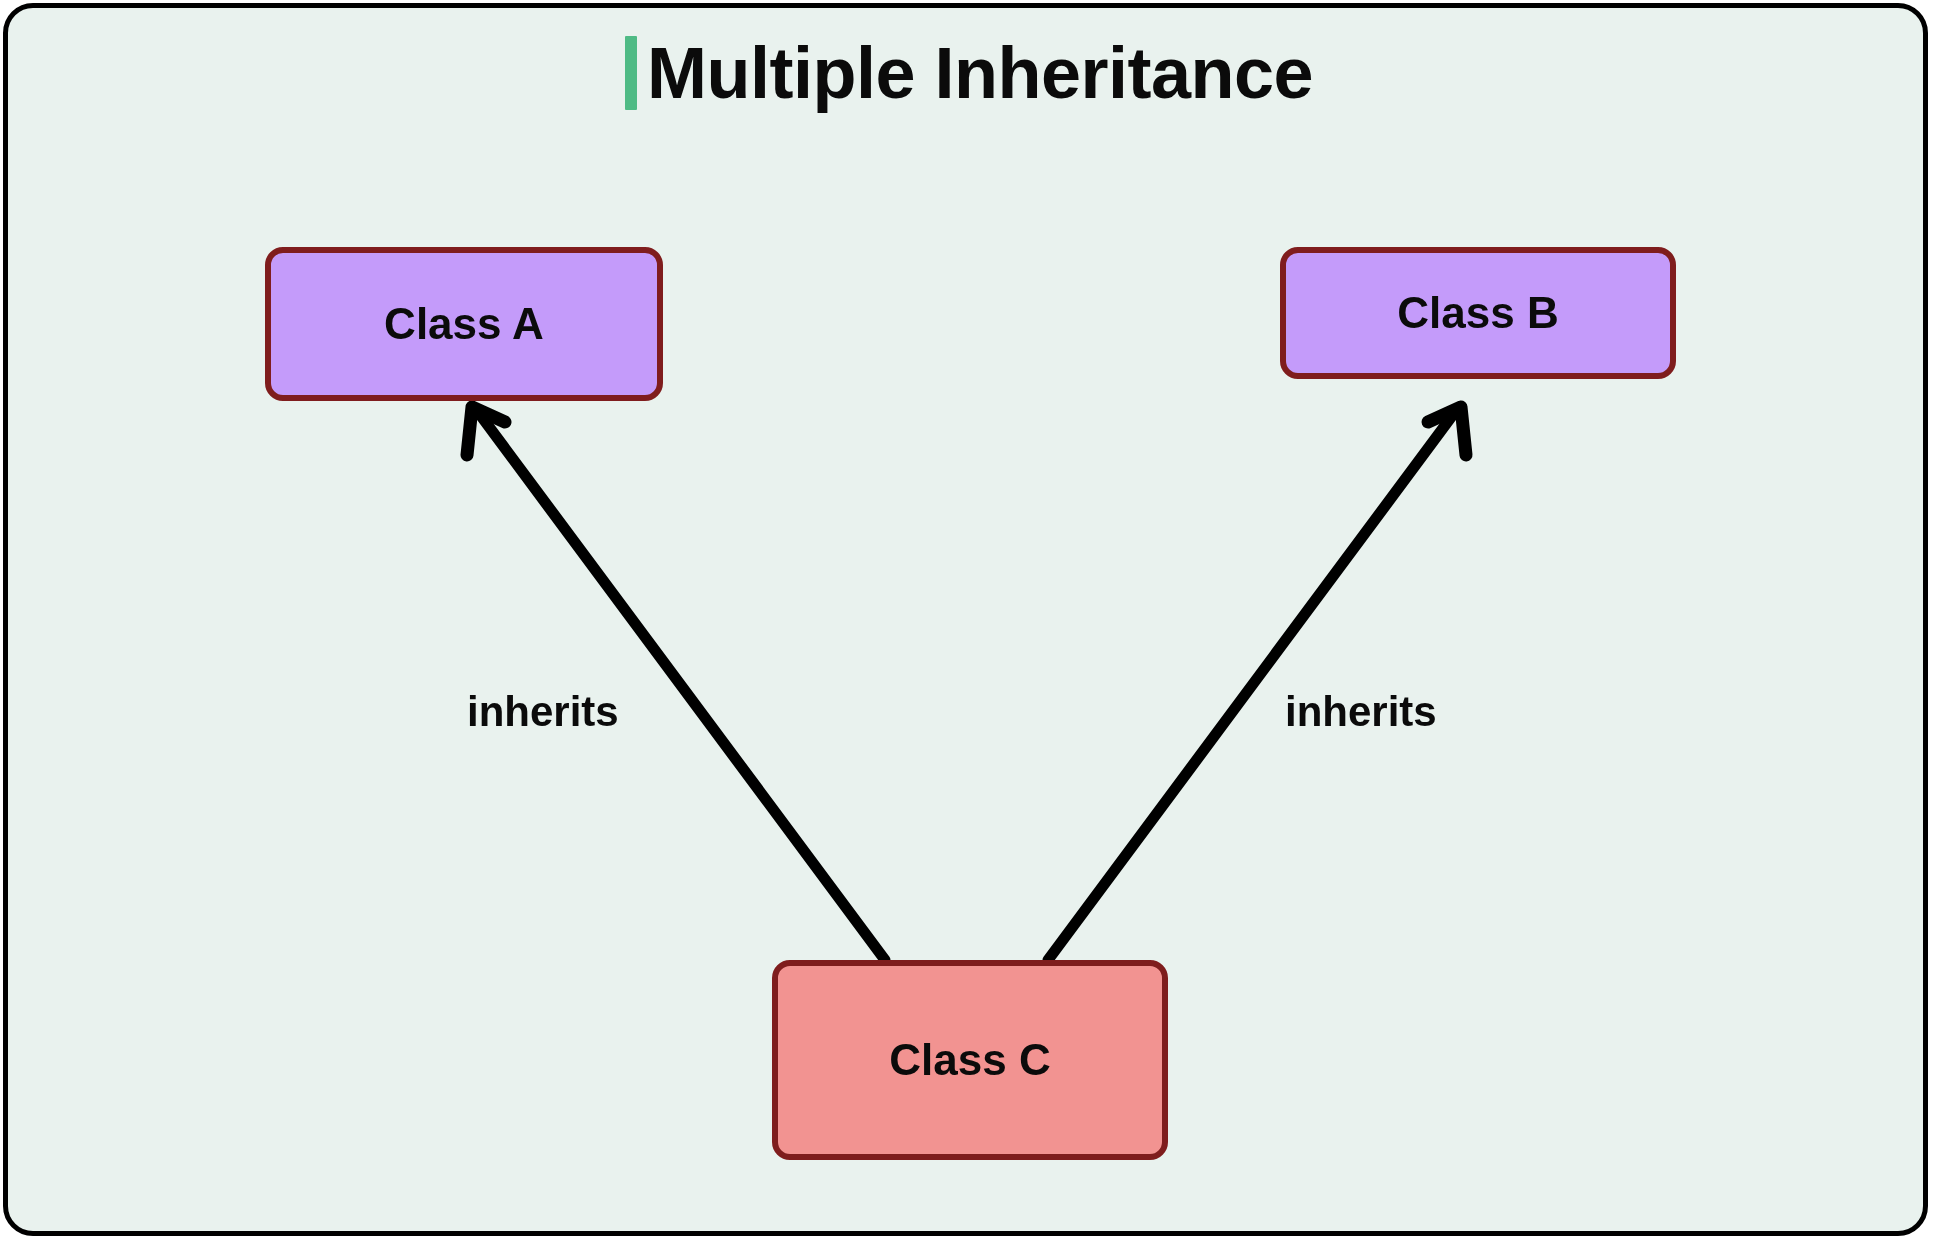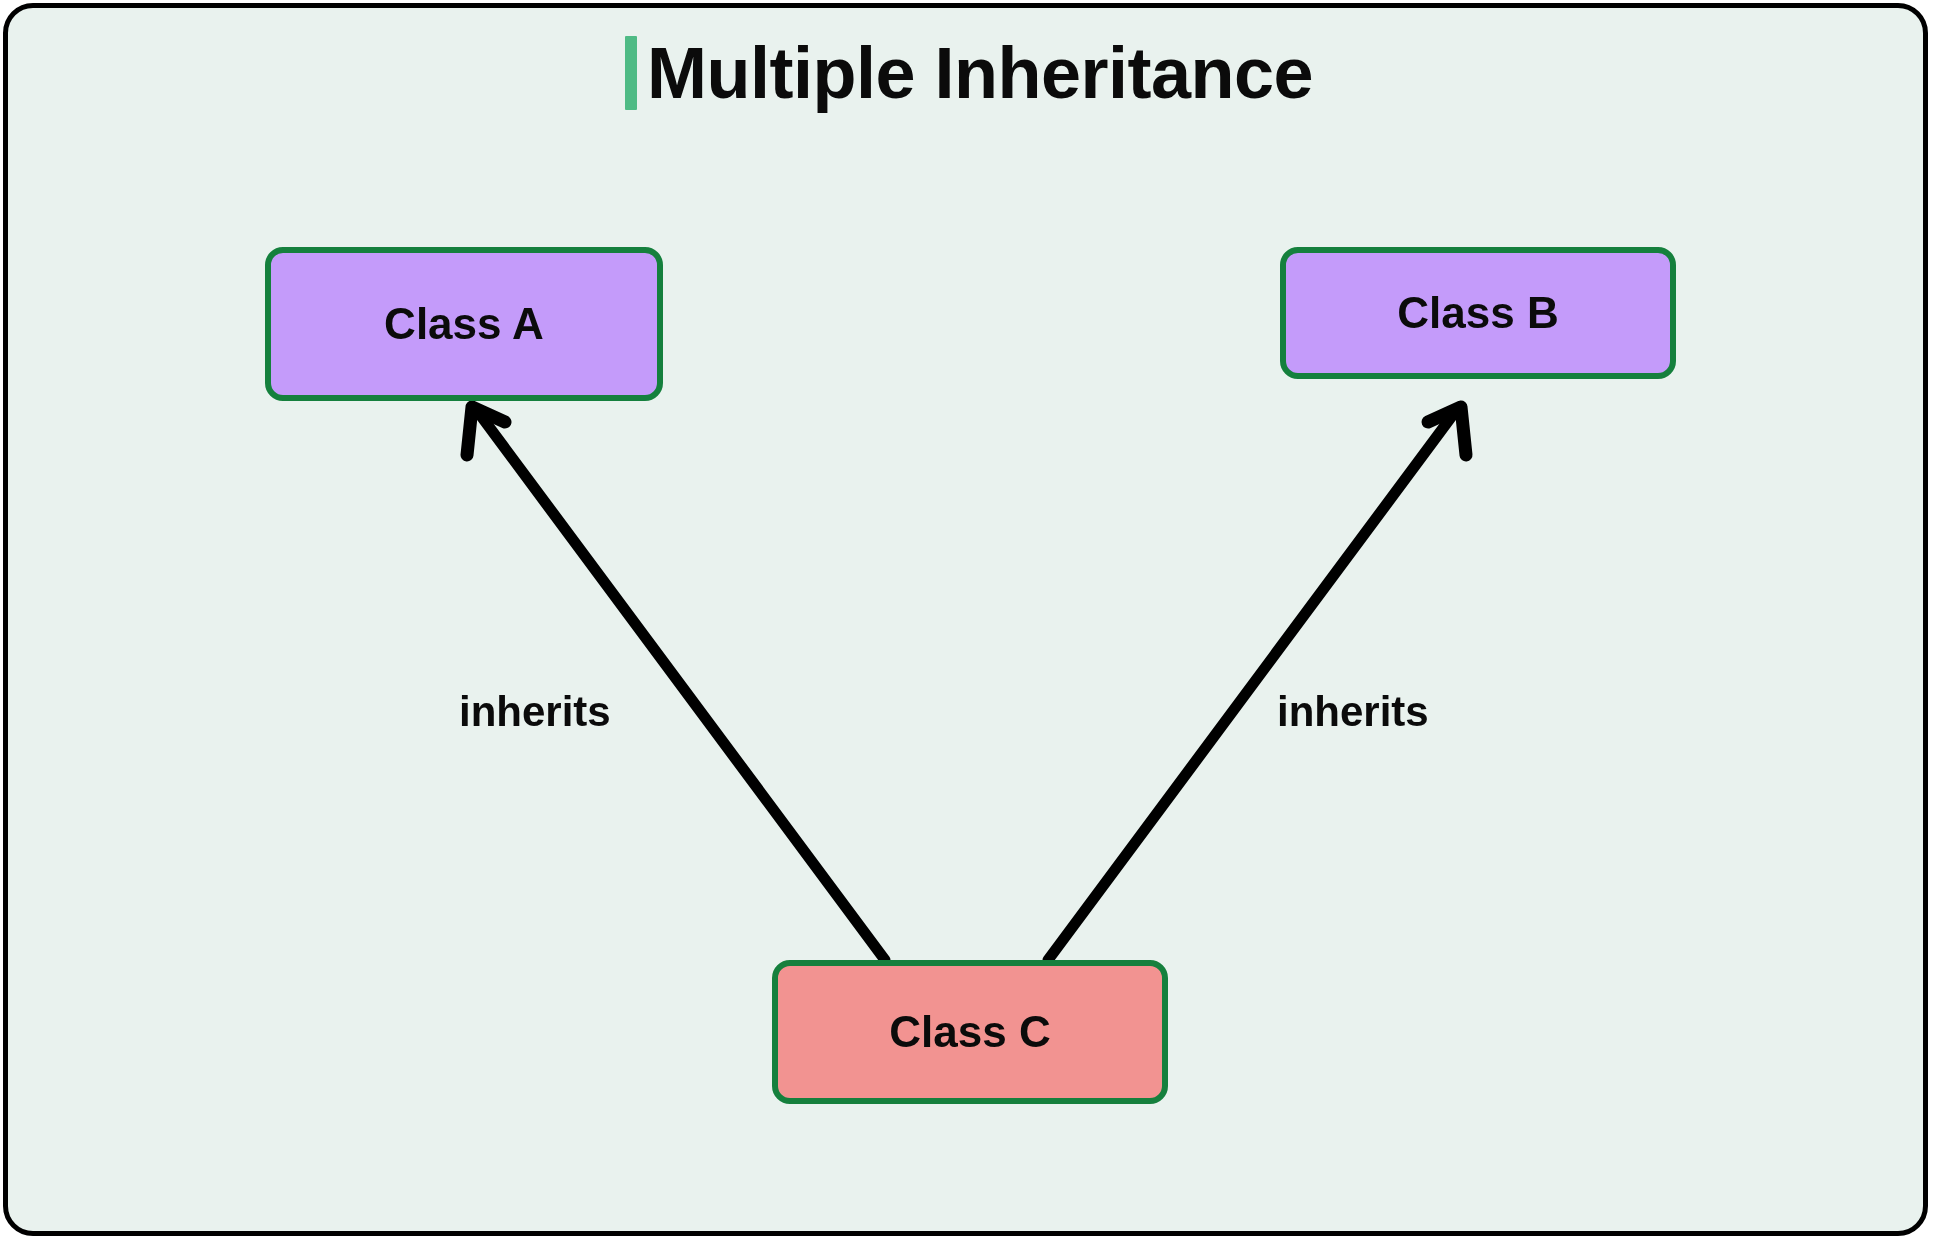--- a/index.html
+++ b/index.html
@@ -68,21 +68,21 @@
     left: 0;
     top: 0;
     width: 1938px;
     height: 1246px;
   }
 
   
   .node {
     position: absolute;
     box-sizing: border-box;
-    border: 6px solid #15803d;
+    border: 6px solid #7f1d1d;
     border-radius: 18px;
     display: flex;
     align-items: center;
     justify-content: center;
   }
   .node-label {
     font-size: 44px;
     font-weight: bold;
     color: #0b0b0b;
     line-height: 1;
@@ -100,32 +100,33 @@
     left: 1280px;
     top: 247px;
     width: 396px;
     height: 132px;
     background: #c49bfa;
   }
   #node-c {
     left: 772px;
     top: 960px;
     width: 396px;
-    height: 144px;
+    height: 200px;
     background: #f29391;
   }
 
   
   .edge-label {
     position: absolute;
     font-size: 42px;
     font-weight: bold;
     color: #0b0b0b;
     line-height: 1;
     white-space: nowrap;
+    margin-left: 8px;
   }
   #edge-label-left  { left: 459px;  top: 691px; }
   #edge-label-right { left: 1277px; top: 691px; }
 </style>
 </head>
 <body>
 
 <div id="canvas">
 
   <div id="frame"></div>

